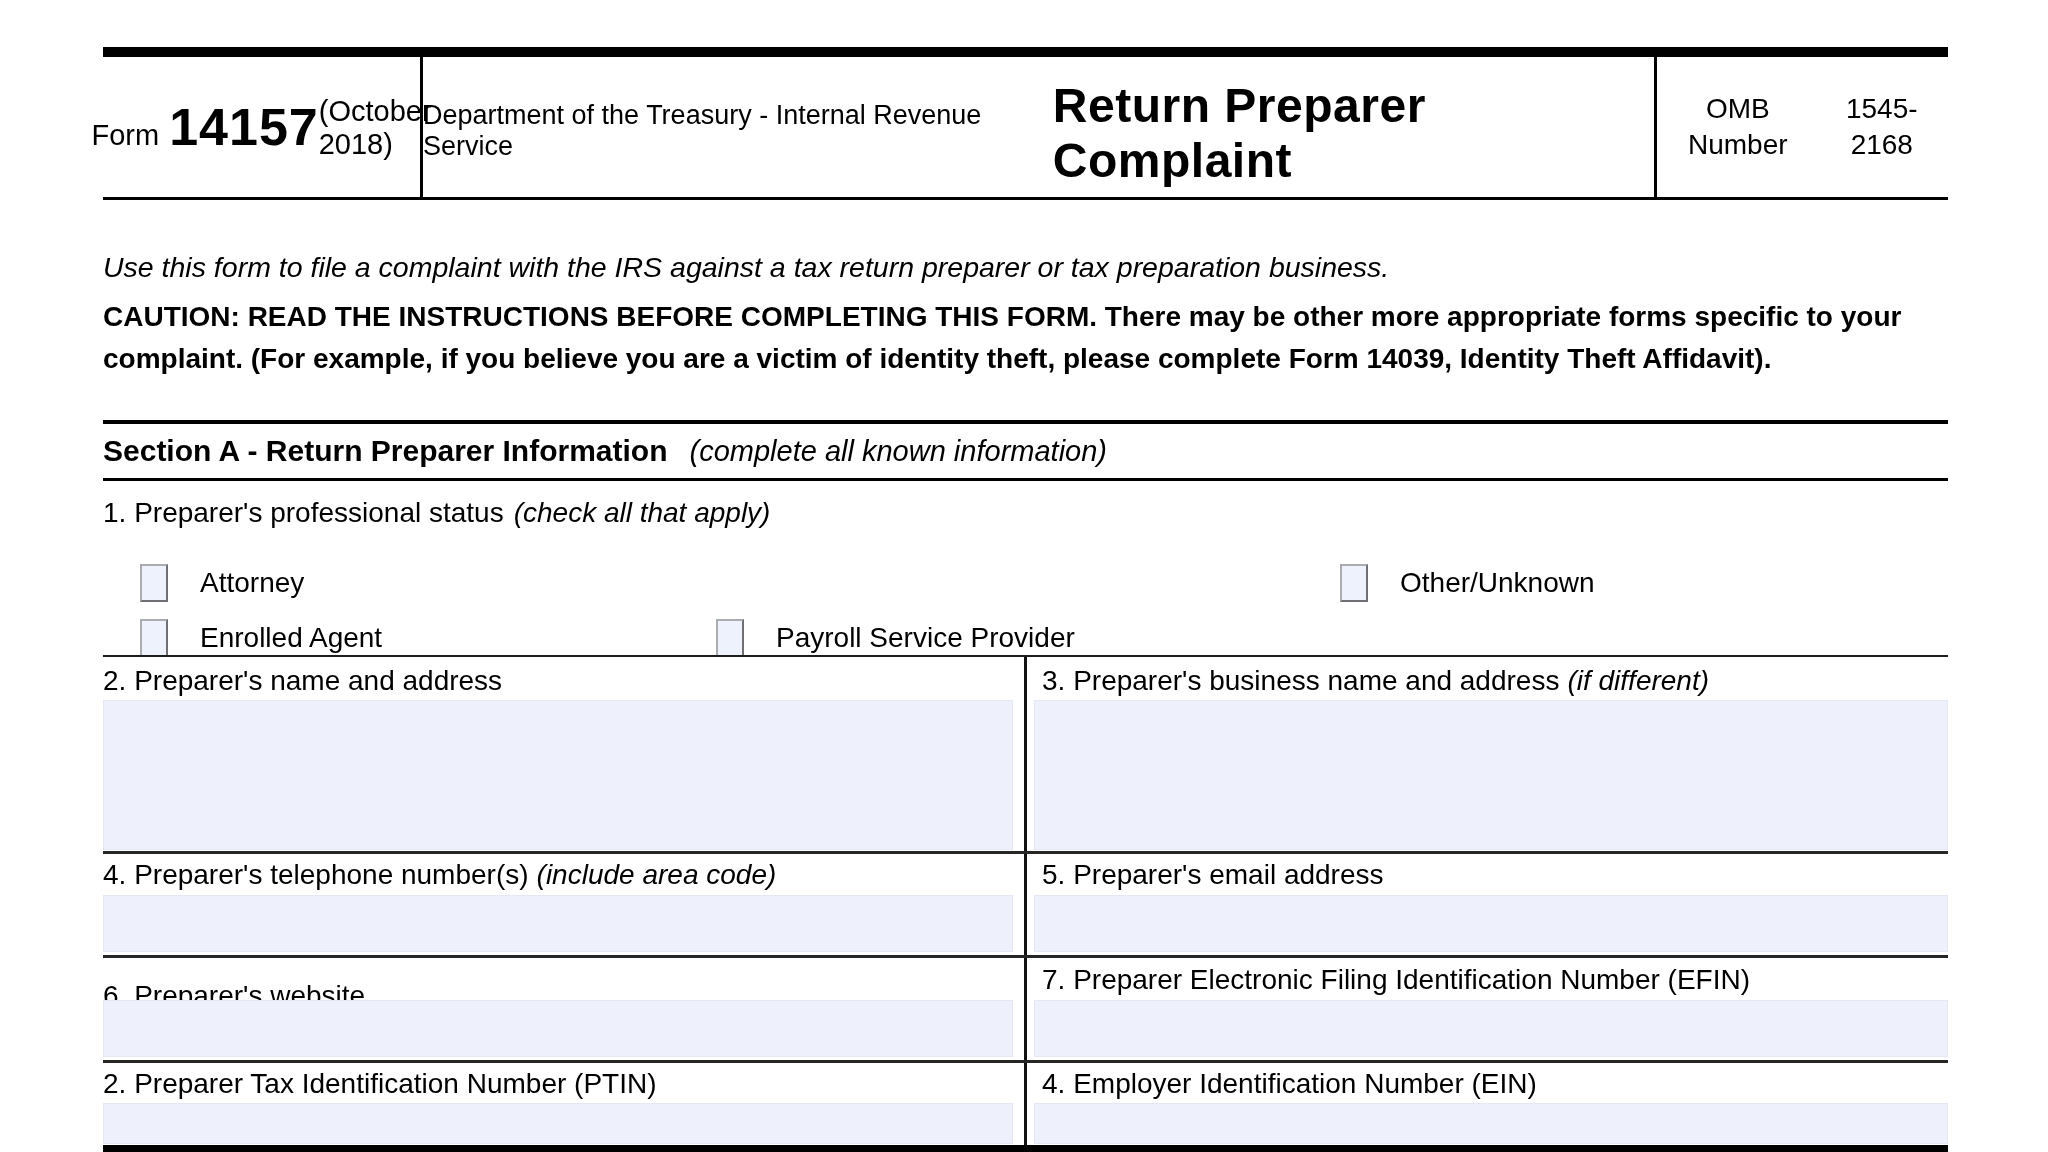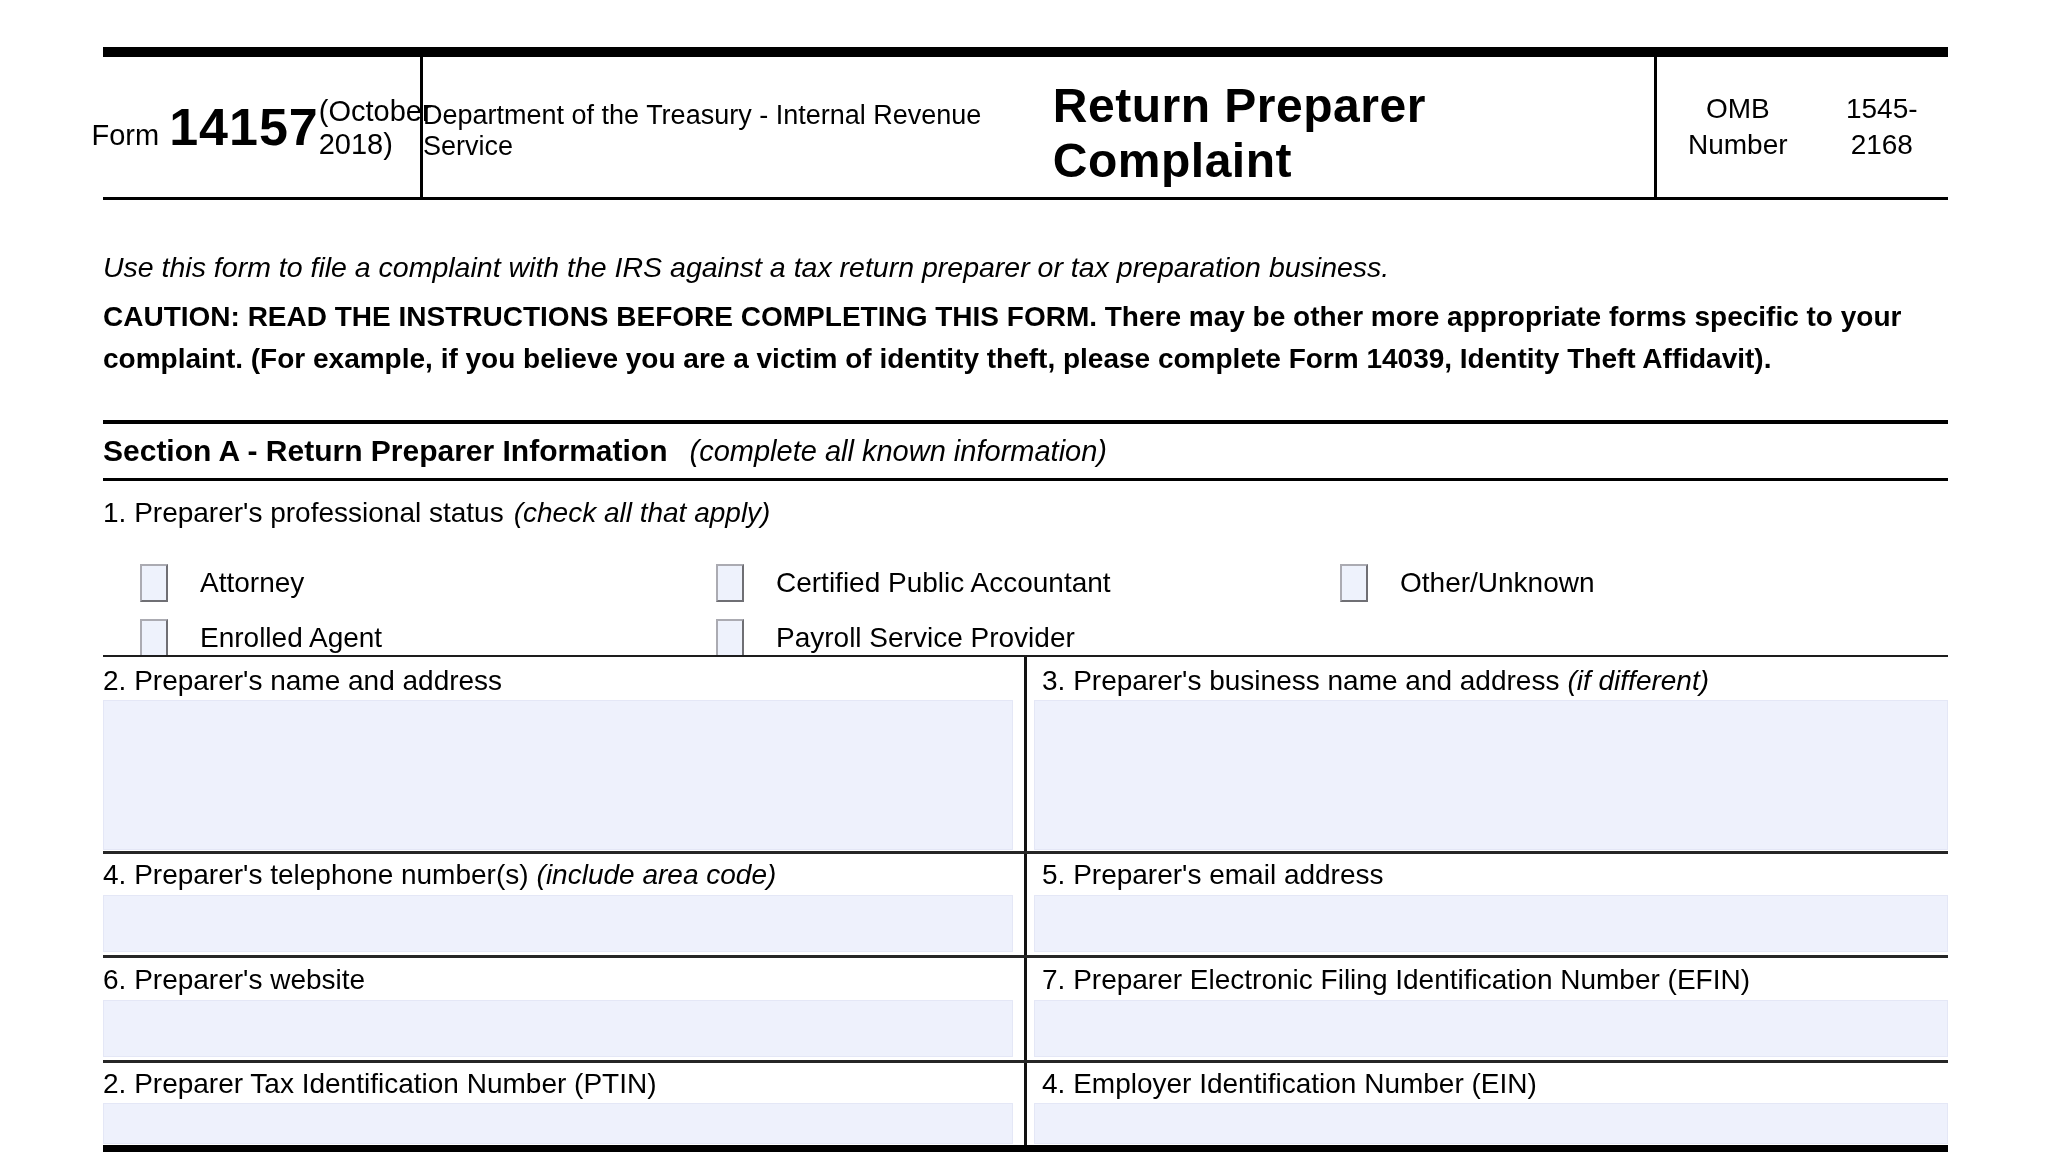--- a/index.html
+++ b/index.html
@@ -104,24 +104,20 @@
 
   <div id="q1-line" class="abs">
     <span>1. Preparer's professional status</span><span class="q1-note">(check all that apply)</span>
   </div>
 
   <div id="cbgrid" class="abs">
     <div class="opt" style="left:37px; top:12px;">
       <span class="cb"></span>
       <span class="cb-label">Attorney</span>
     </div>
-    <div class="opt" style="left:613px; top:12px;">
-      <span class="cb"></span>
-      <span class="cb-label">Certified Public Accountant</span>
-    </div>
     <div class="opt" style="left:1237px; top:12px;">
       <span class="cb"></span>
       <span class="cb-label">Other/Unknown</span>
     </div>
     <div class="opt" style="left:37px; top:67px;">
       <span class="cb"></span>
       <span class="cb-label">Enrolled Agent</span>
     </div>
     <div class="opt" style="left:613px; top:67px;">
       <span class="cb"></span>
@@ -145,21 +141,21 @@
     <div class="flabel" style="left:0; top:202px;">
       <span>4. Preparer's telephone number(s)</span><span class="fnote">(include area code)</span>
     </div>
     <div class="flabel" style="left:939px; top:202px;">
       <span>5. Preparer's email address</span>
     </div>
     <div class="fin" style="left:0; top:238px; width:910px; height:57px;"></div>
     <div class="fin" style="left:931px; top:238px; width:914px; height:57px;"></div>
     <div class="rowline" style="top:298px;"></div>
 
-    <div class="flabel" style="left:0; top:307px;">
+    <div class="flabel" style="left:0; top:323px;">
       <span>6. Preparer's website</span>
     </div>
     <div class="flabel" style="left:939px; top:307px;">
       <span>7. Preparer Electronic Filing Identification Number (EFIN)</span>
     </div>
     <div class="fin" style="left:0; top:343px; width:910px; height:57px;"></div>
     <div class="fin" style="left:931px; top:343px; width:914px; height:57px;"></div>
     <div class="rowline" style="top:403px;"></div>
 
     <div class="flabel" style="left:0; top:411px;">

